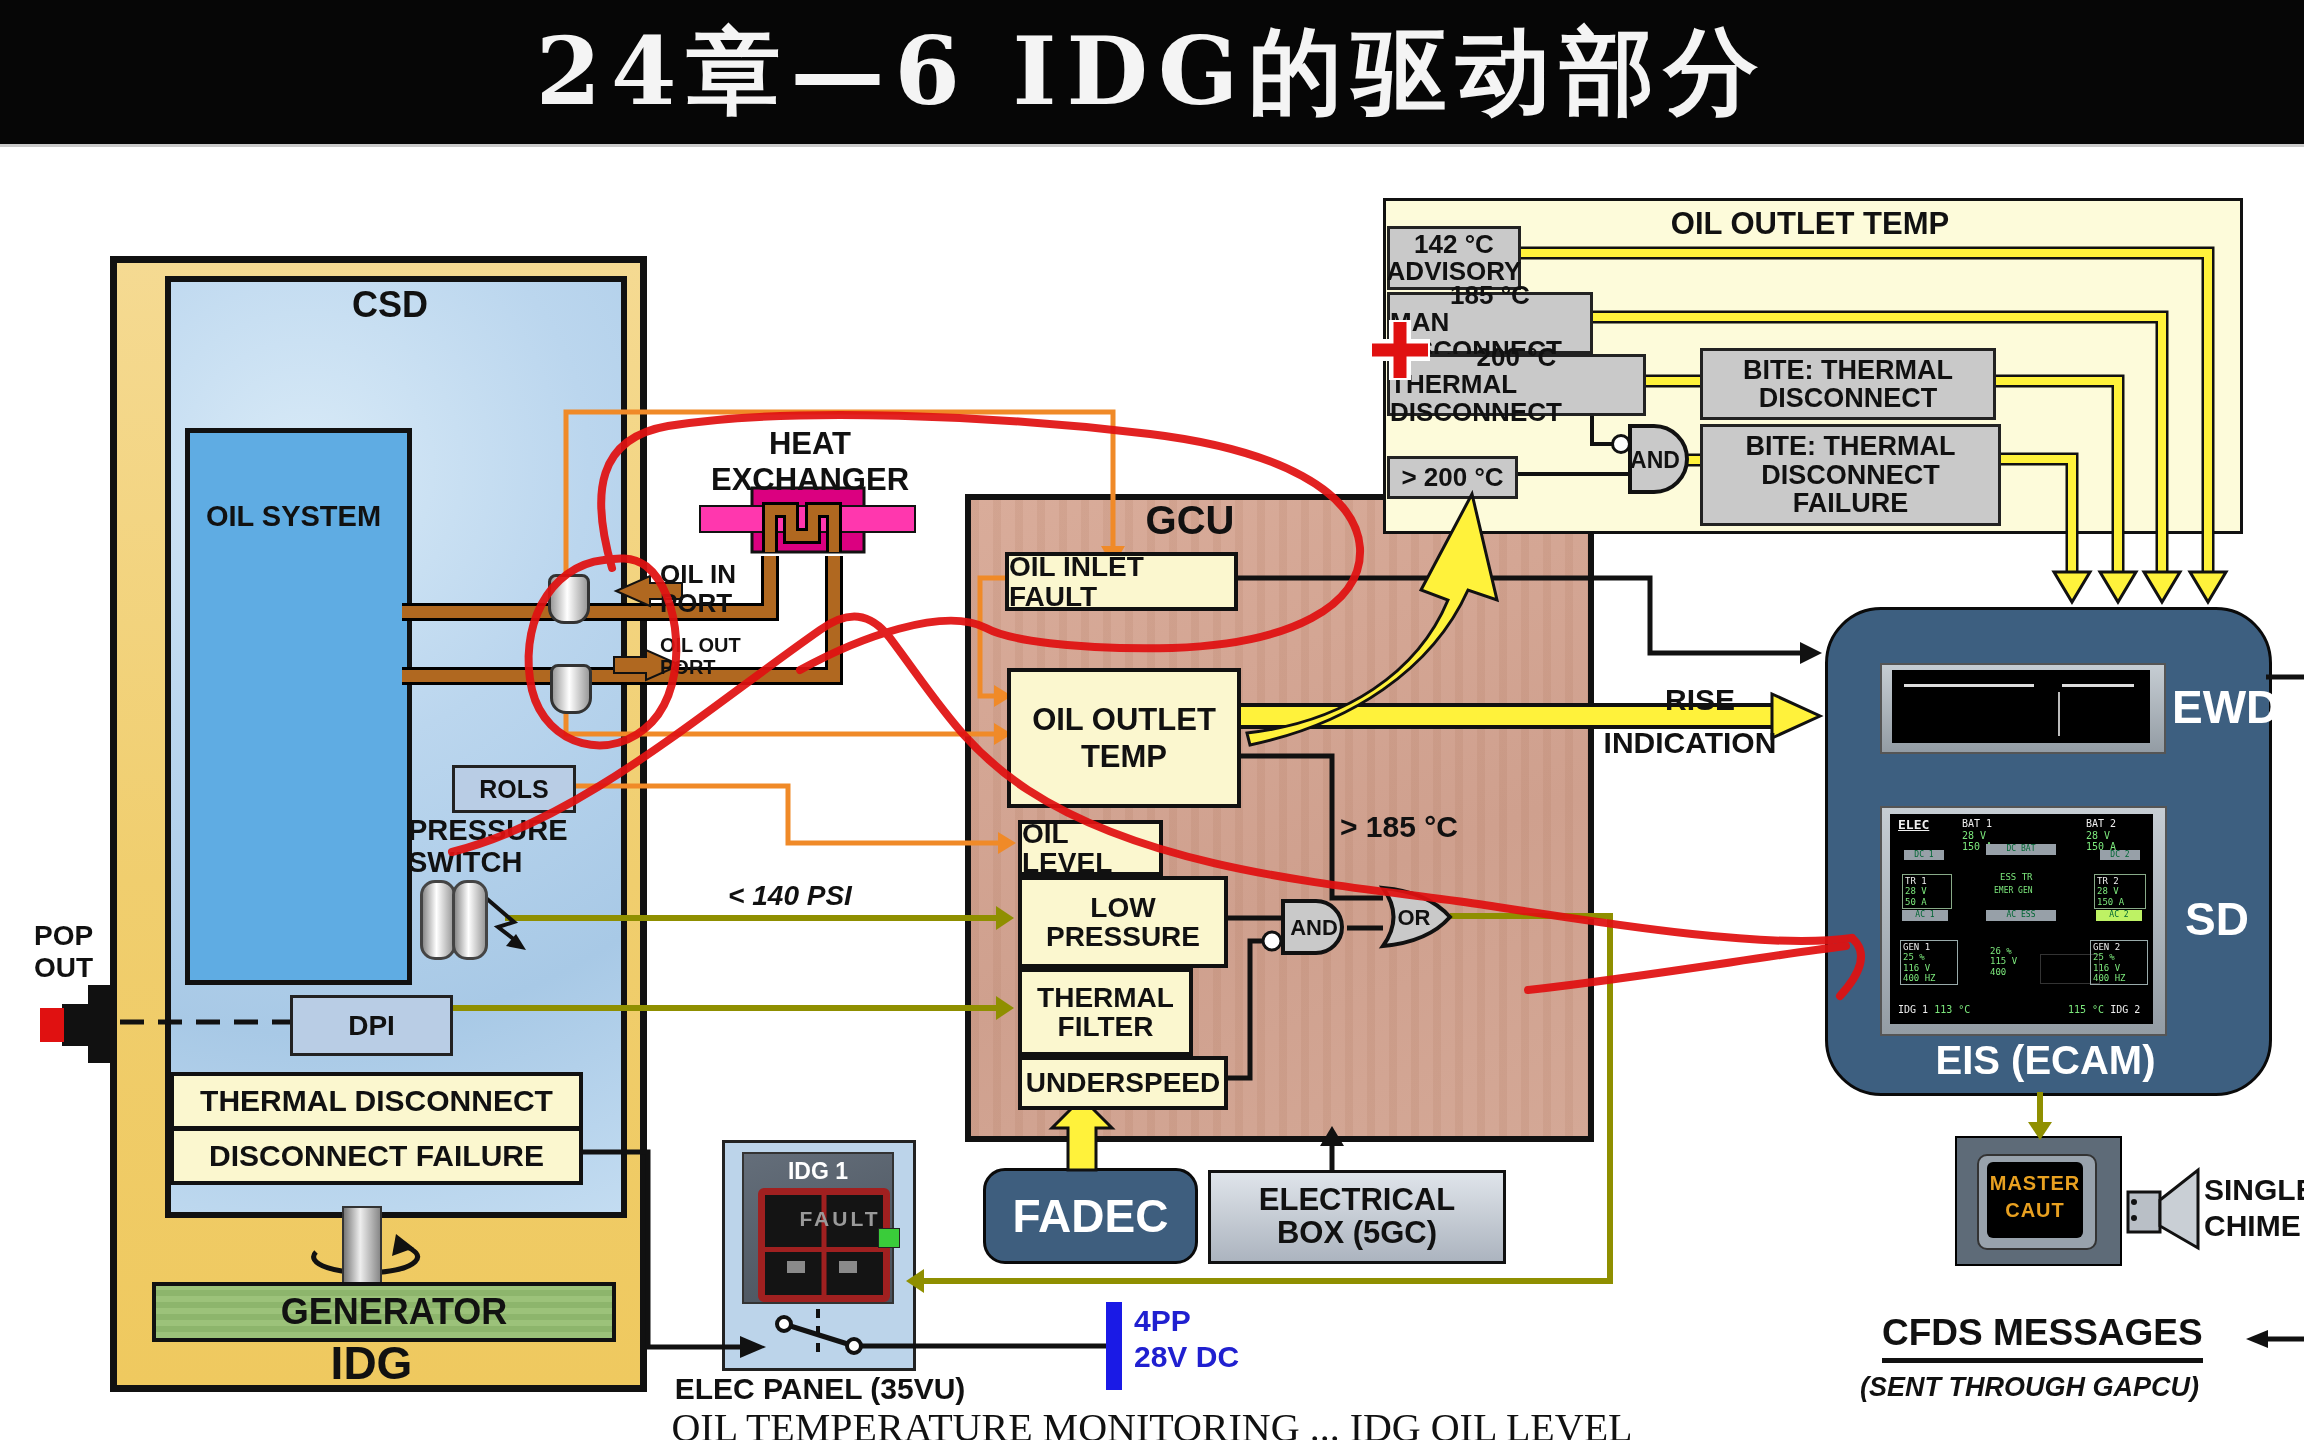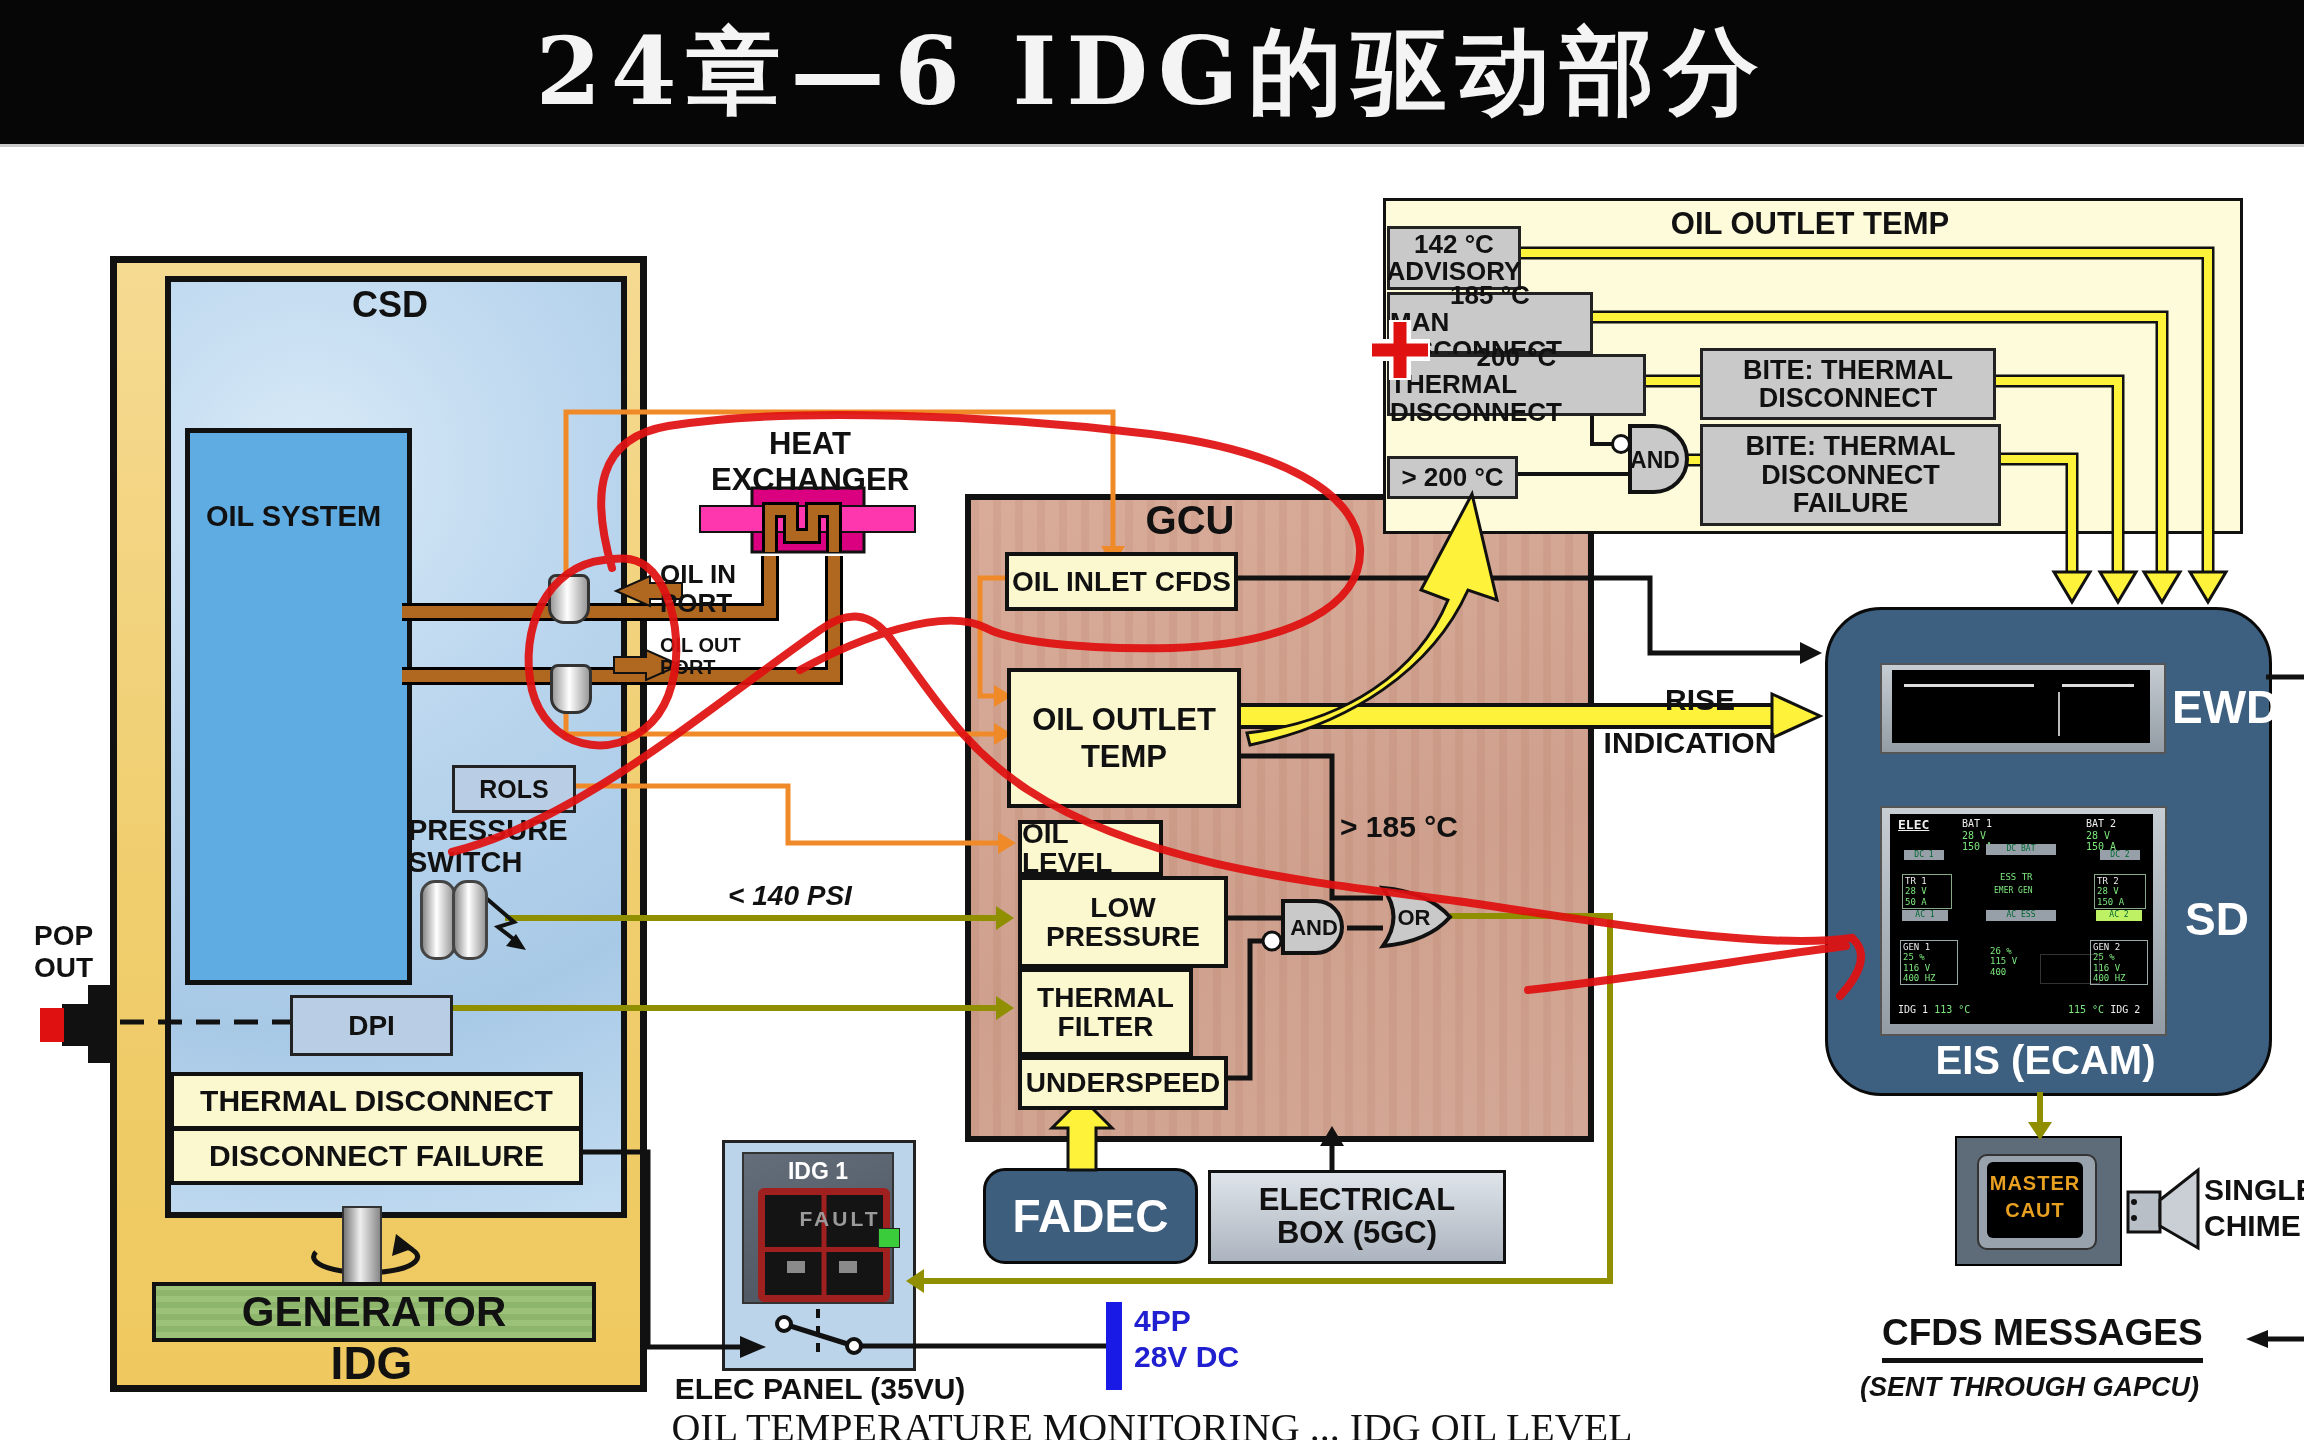--- a/index.html
+++ b/index.html
@@ -192,29 +192,29 @@
 <div class="flexbox z4 blb" style="left:290px;top:995px;width:157px;height:55px;font-size:28px;">
   <span>DPI</span>
 </div>
 <div class="flexbox z4 ybox" style="left:170px;top:1072px;width:405px;height:50px;font-size:30px;">
   <span>THERMAL DISCONNECT</span>
 </div>
 <div class="flexbox z4 ybox" style="left:170px;top:1127px;width:405px;height:50px;font-size:30px;">
   <span>DISCONNECT FAILURE</span>
 </div>
 <div class="abs z4" style="left:342px;top:1206px;width:36px;height:80px;background:linear-gradient(90deg,#777,#eee 45%,#888);border:2px solid #333;"></div>
-<div class="flexbox z4" style="left:152px;top:1282px;width:436px;height:52px;border:4px solid #111;font-size:42px;font-weight:bold;background:repeating-linear-gradient(0deg,#9CC27A 0 6px,#8DB56C 6px 12px);">
+<div class="flexbox z4" style="left:152px;top:1282px;width:436px;height:52px;border:4px solid #111;font-size:36px;font-weight:bold;background:repeating-linear-gradient(0deg,#9CC27A 0 6px,#8DB56C 6px 12px);padding-left:20px;">
   <span>GENERATOR</span>
 </div>
 
 <div class="abs z4" style="left:548px;top:574px;width:36px;height:44px;border:3px solid #333;border-radius:8px 8px 16px 16px;background:linear-gradient(90deg,#9a9a9a,#fff 45%,#9a9a9a);"></div>
 <div class="abs z4" style="left:550px;top:664px;width:36px;height:44px;border:3px solid #333;border-radius:8px 8px 16px 16px;background:linear-gradient(90deg,#9a9a9a,#fff 45%,#9a9a9a);"></div>
 
 <div class="flexbox z4 ybox" style="left:1005px;top:552px;width:225px;height:51px;font-size:28px;">
-  <span>OIL INLET CFDS</span>
+  <span>OIL INLET FAULT</span>
 </div>
 <div class="flexbox z4 ybox" style="left:1007px;top:668px;width:226px;height:132px;font-size:31px;line-height:1.2;">
   <span>OIL OUTLET</span>
   <span>TEMP</span>
 </div>
 <div class="flexbox z4 ybox" style="left:1018px;top:820px;width:137px;height:48px;font-size:28px;">
   <span>OIL LEVEL</span>
 </div>
 <div class="flexbox z4 ybox" style="left:1018px;top:876px;width:202px;height:84px;font-size:28px;">
   <span>LOW</span>

